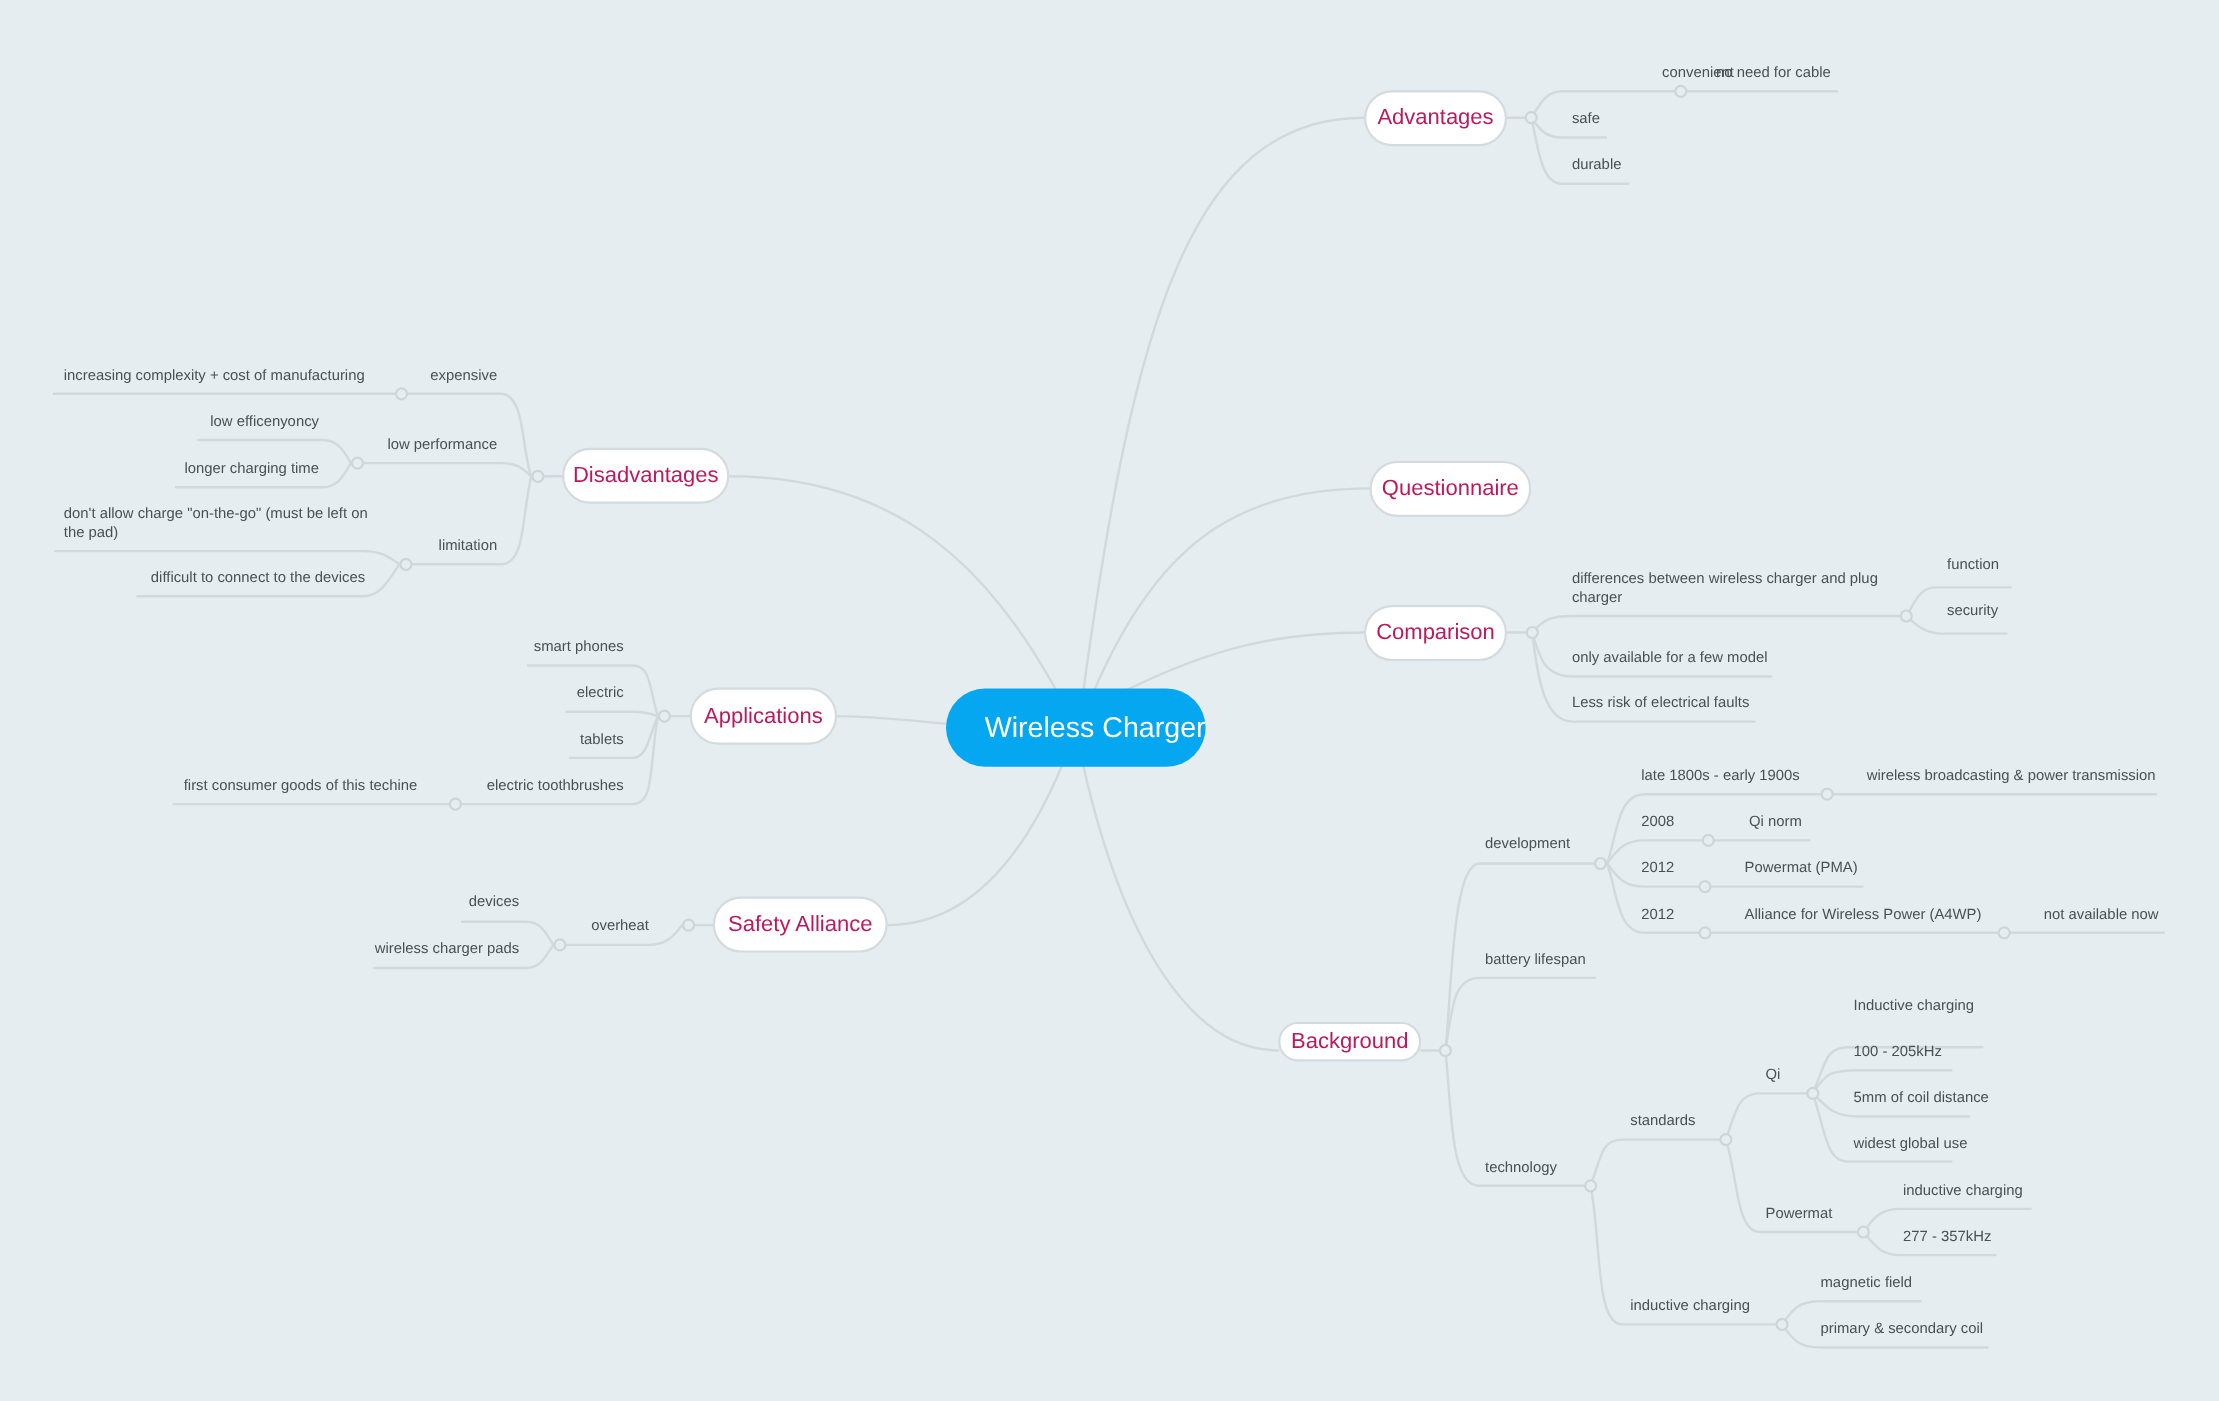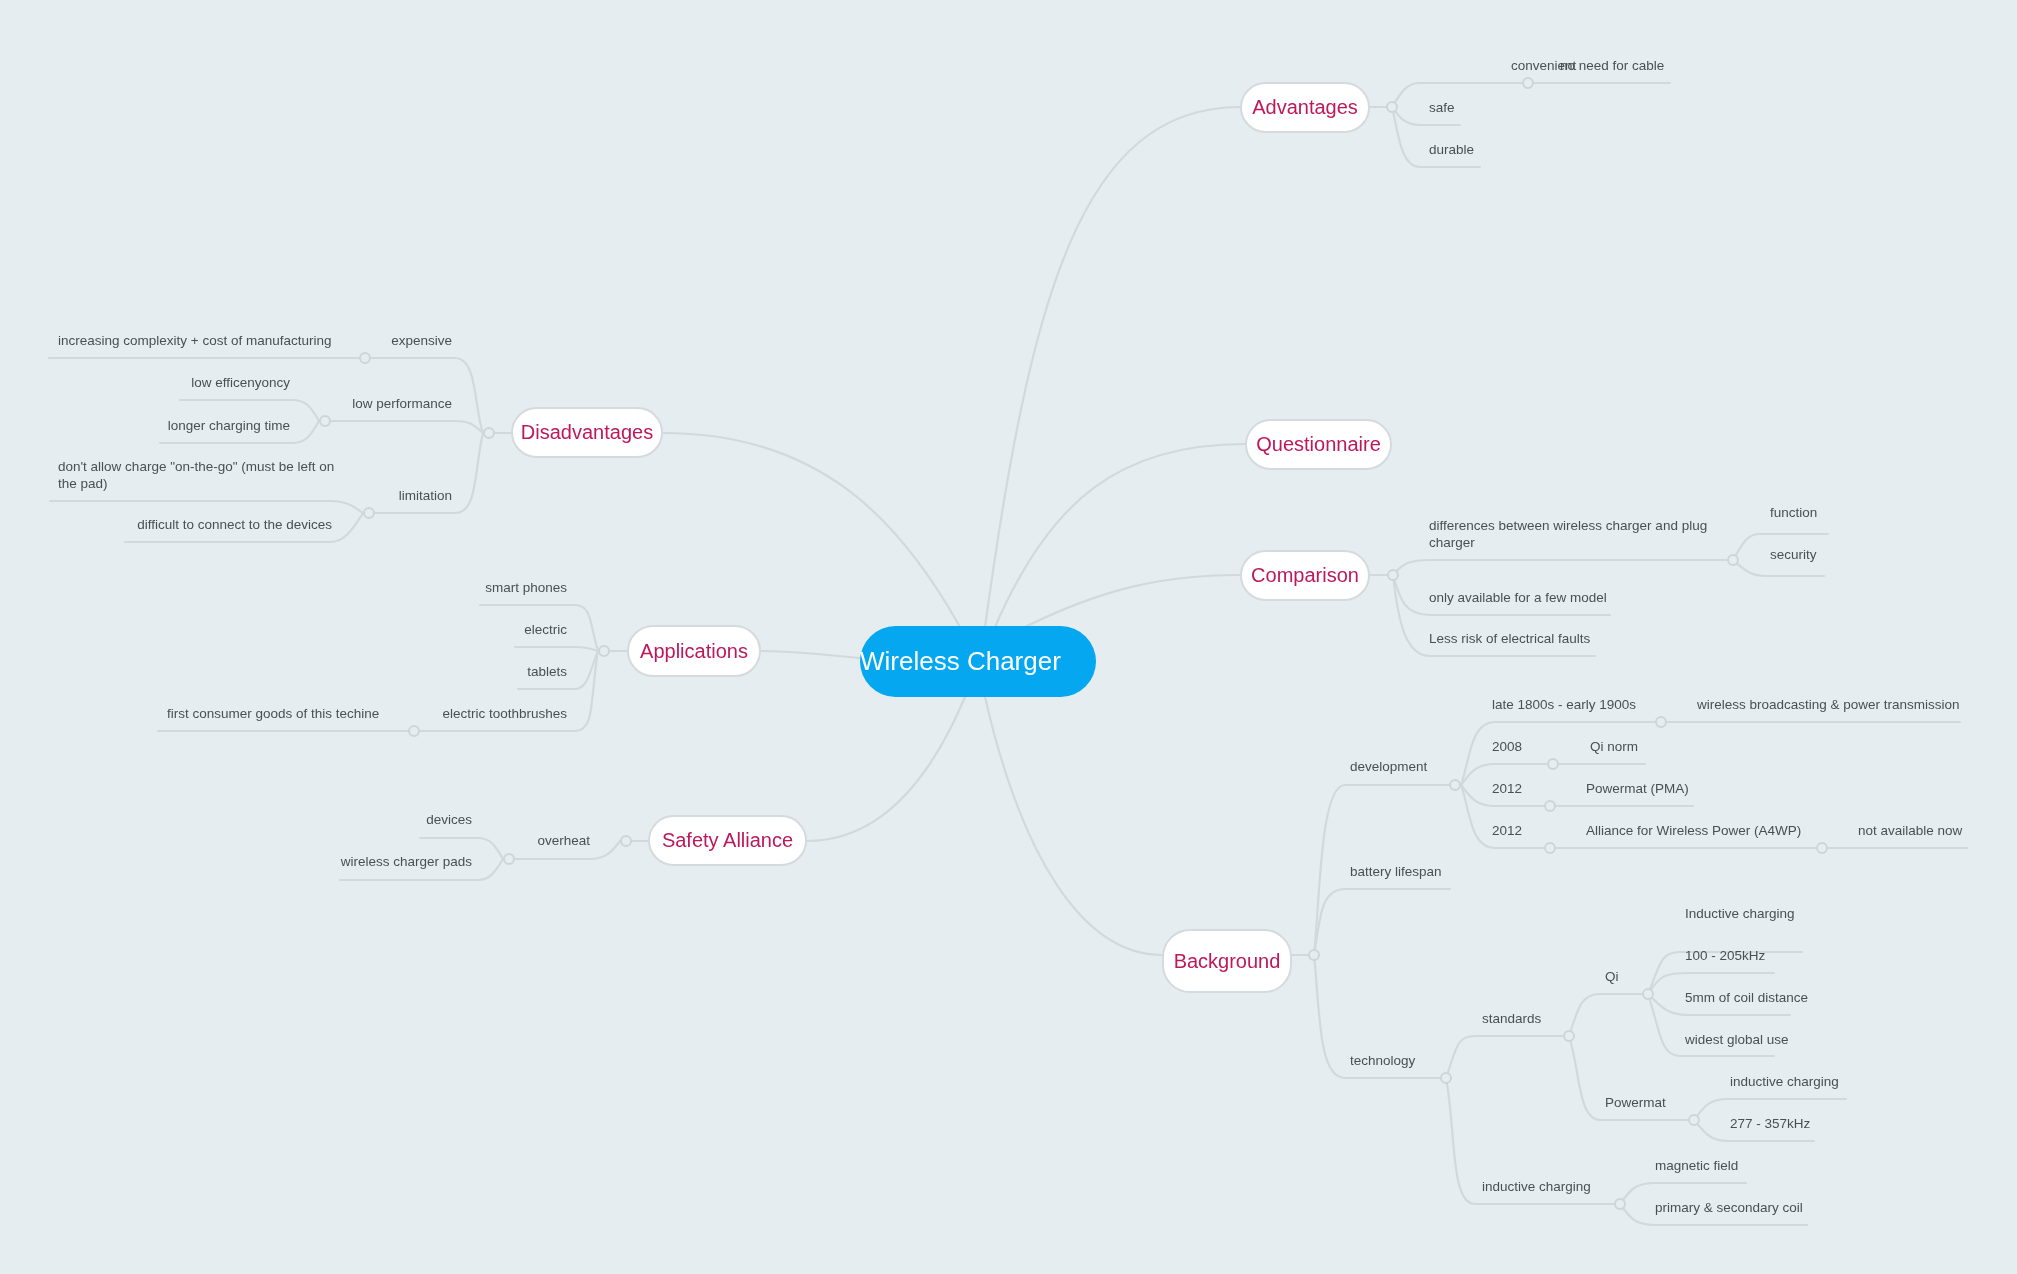--- a/index.html
+++ b/index.html
@@ -3,21 +3,21 @@
 <meta charset="utf-8">
 <style>
   html, body { margin:0; padding:0; }
   body { width:2017px; height:1274px; background:#e6edf0; overflow:hidden; position:relative;
          font-family:"Liberation Sans", "DejaVu Sans", sans-serif; color:#3f4448; }
   #canvas { position:absolute; left:0; top:0; width:2017px; height:1274px; }
   svg#links { position:absolute; left:0; top:0; }
   .node { position:absolute; box-sizing:border-box; display:flex; align-items:center; justify-content:center;
           background:#ffffff; border:2px solid #d4dade; border-radius:28px; font-size:20px; color:#be185d;
           white-space:nowrap; cursor:pointer; }
-  .root { position:absolute; display:flex; align-items:center; justify-content:flex-start; background:#04a7f0;
+  .root { position:absolute; display:flex; align-items:center; justify-content:flex-end; background:#04a7f0;
           color:#ffffff; border-radius:36px; font-size:26px; white-space:nowrap; cursor:pointer; }
   .lbl { position:absolute; font-size:13.5px; color:#4a4f53; white-space:nowrap; line-height:17px; cursor:pointer; }
   .lbl.r { text-align:right; }
   .lbl.wrap { white-space:normal; }
   .toggle { position:absolute; width:12px; height:12px; box-sizing:border-box; border:2px solid #ced5d9;
             border-radius:50%; background:#e6edf0; cursor:pointer; }
 </style>
 </head>
 <body>
 
@@ -105,21 +105,21 @@
 
 <div class="node" style="left:1240px;top:82px;width:130px;height:51px;">
       <span>Advantages</span>
     </div>
 <div class="node" style="left:1245px;top:419px;width:147px;height:51px;">
       <span>Questionnaire</span>
     </div>
 <div class="node" style="left:1240px;top:550px;width:130px;height:51px;">
       <span>Comparison</span>
     </div>
-<div class="node" style="left:1162px;top:929px;width:130px;height:64px;">
+<div class="node" style="left:1162px;top:929px;width:130px;height:36px;">
       <span>Background</span>
     </div>
 <div class="node" style="left:511px;top:407px;width:152px;height:51px;">
       <span>Disadvantages</span>
     </div>
 <div class="node" style="left:627px;top:625px;width:134px;height:52px;">
       <span>Applications</span>
     </div>
 <div class="node" style="left:648px;top:815px;width:159px;height:51px;">
       <span>Safety Alliance</span>

